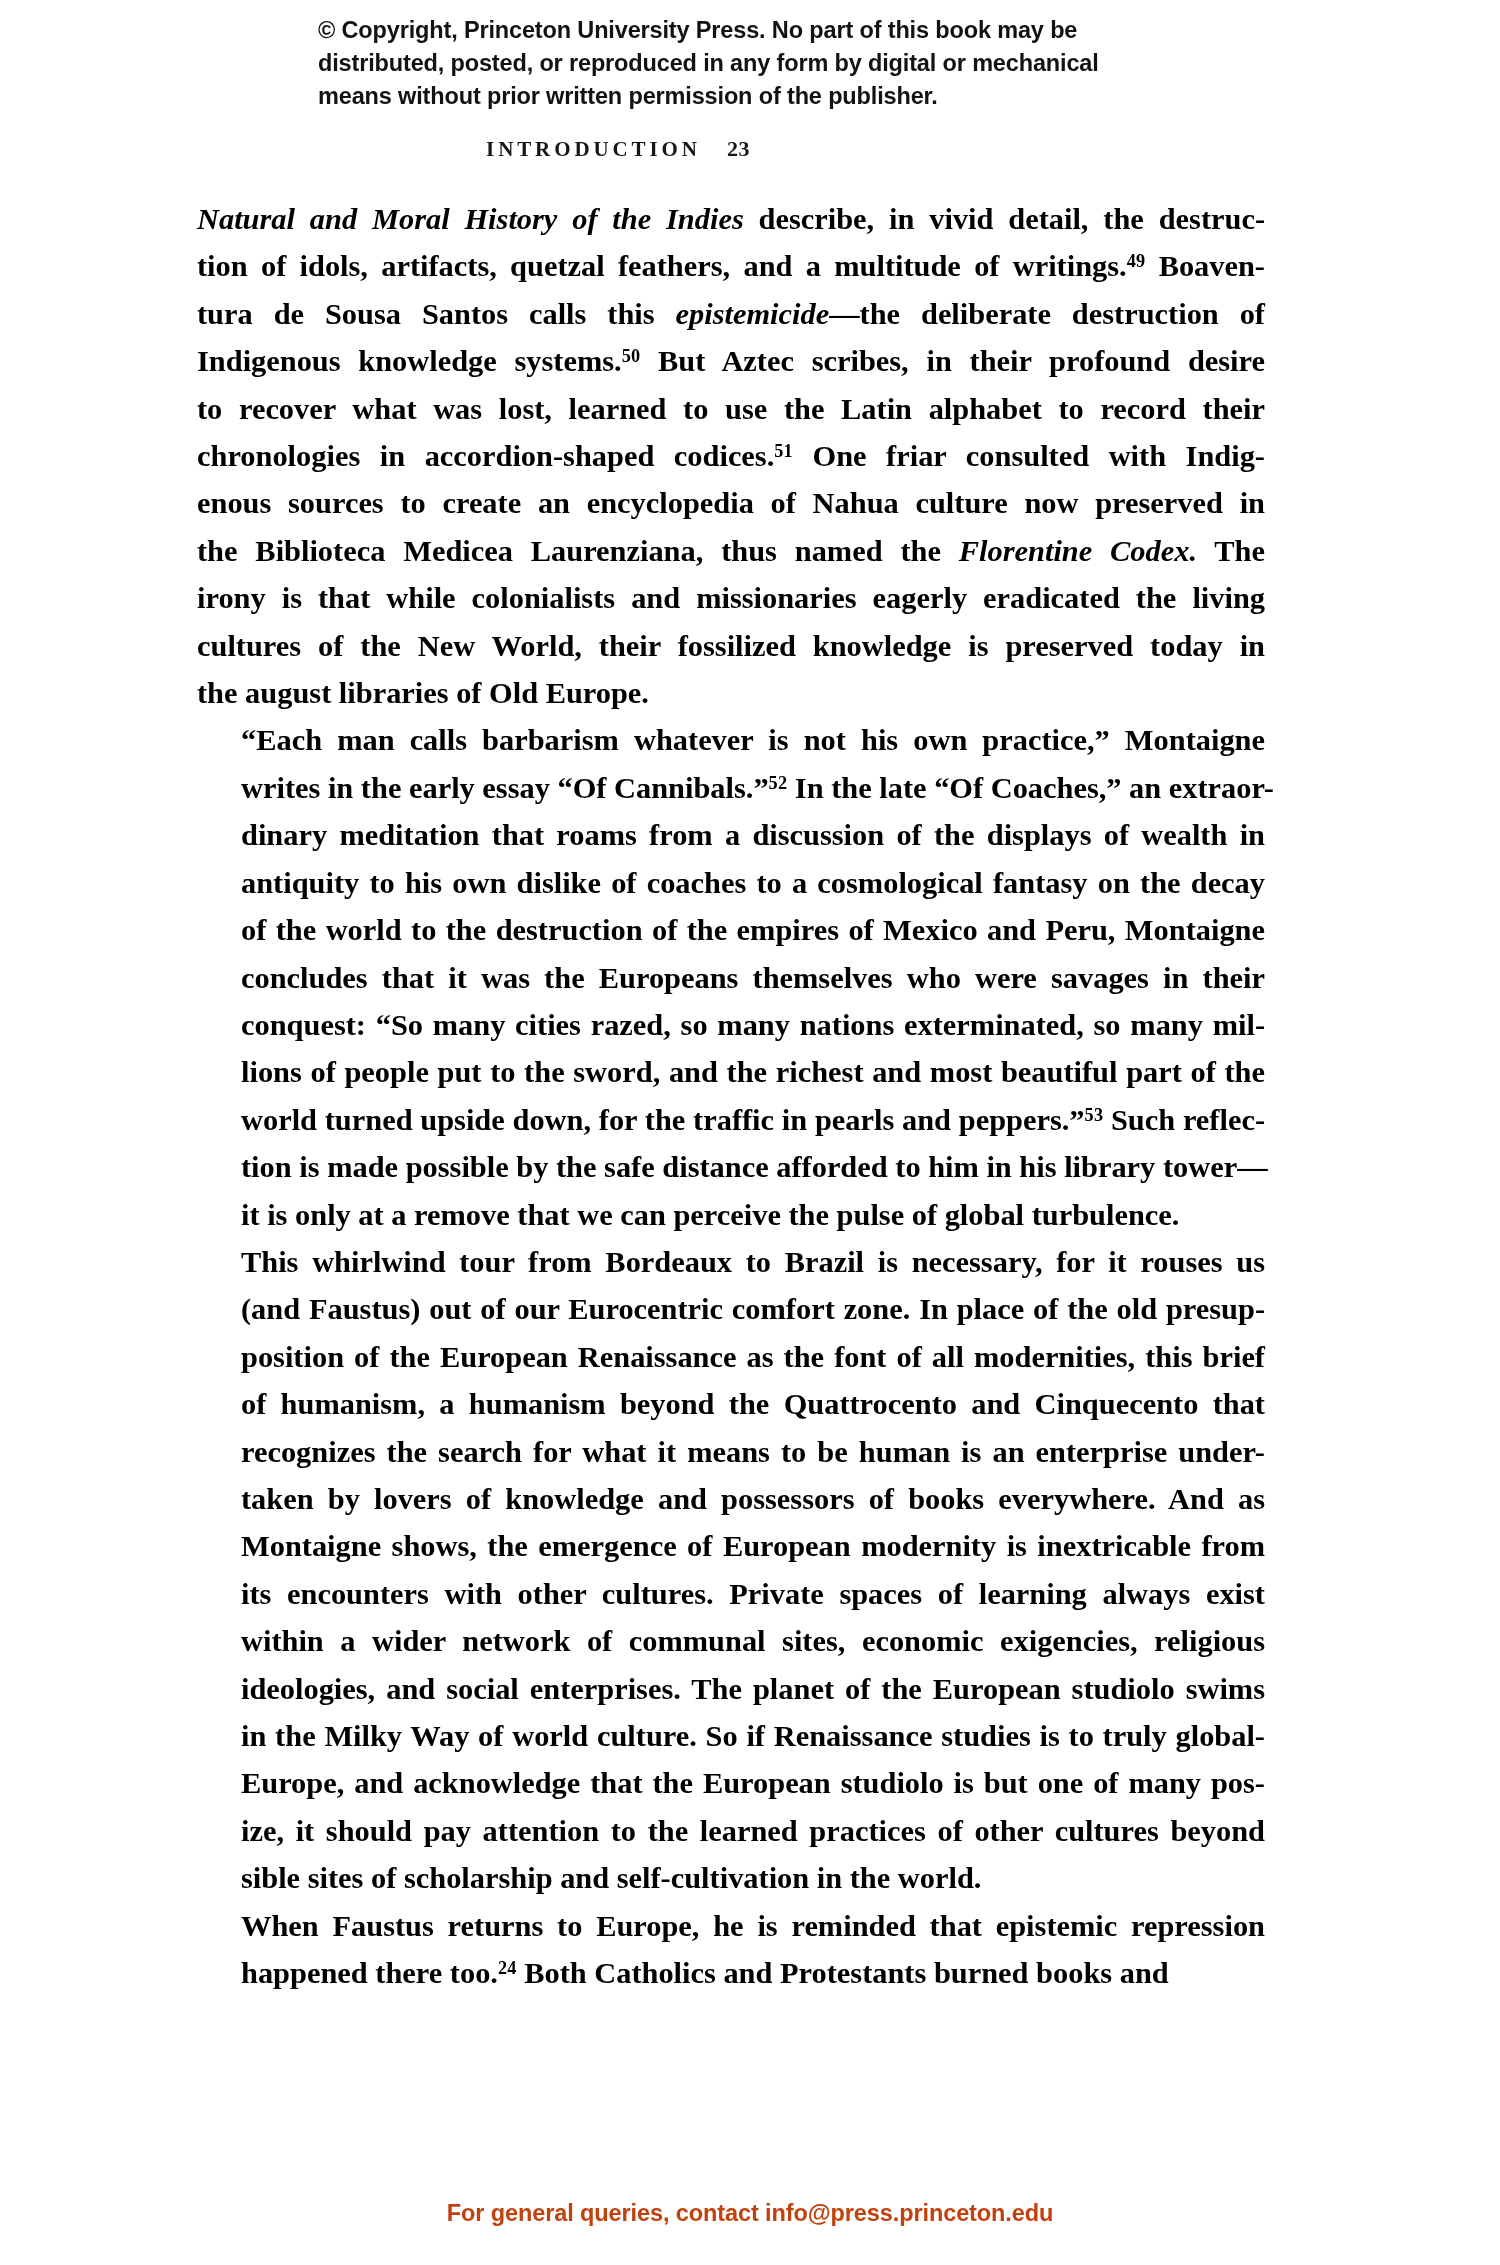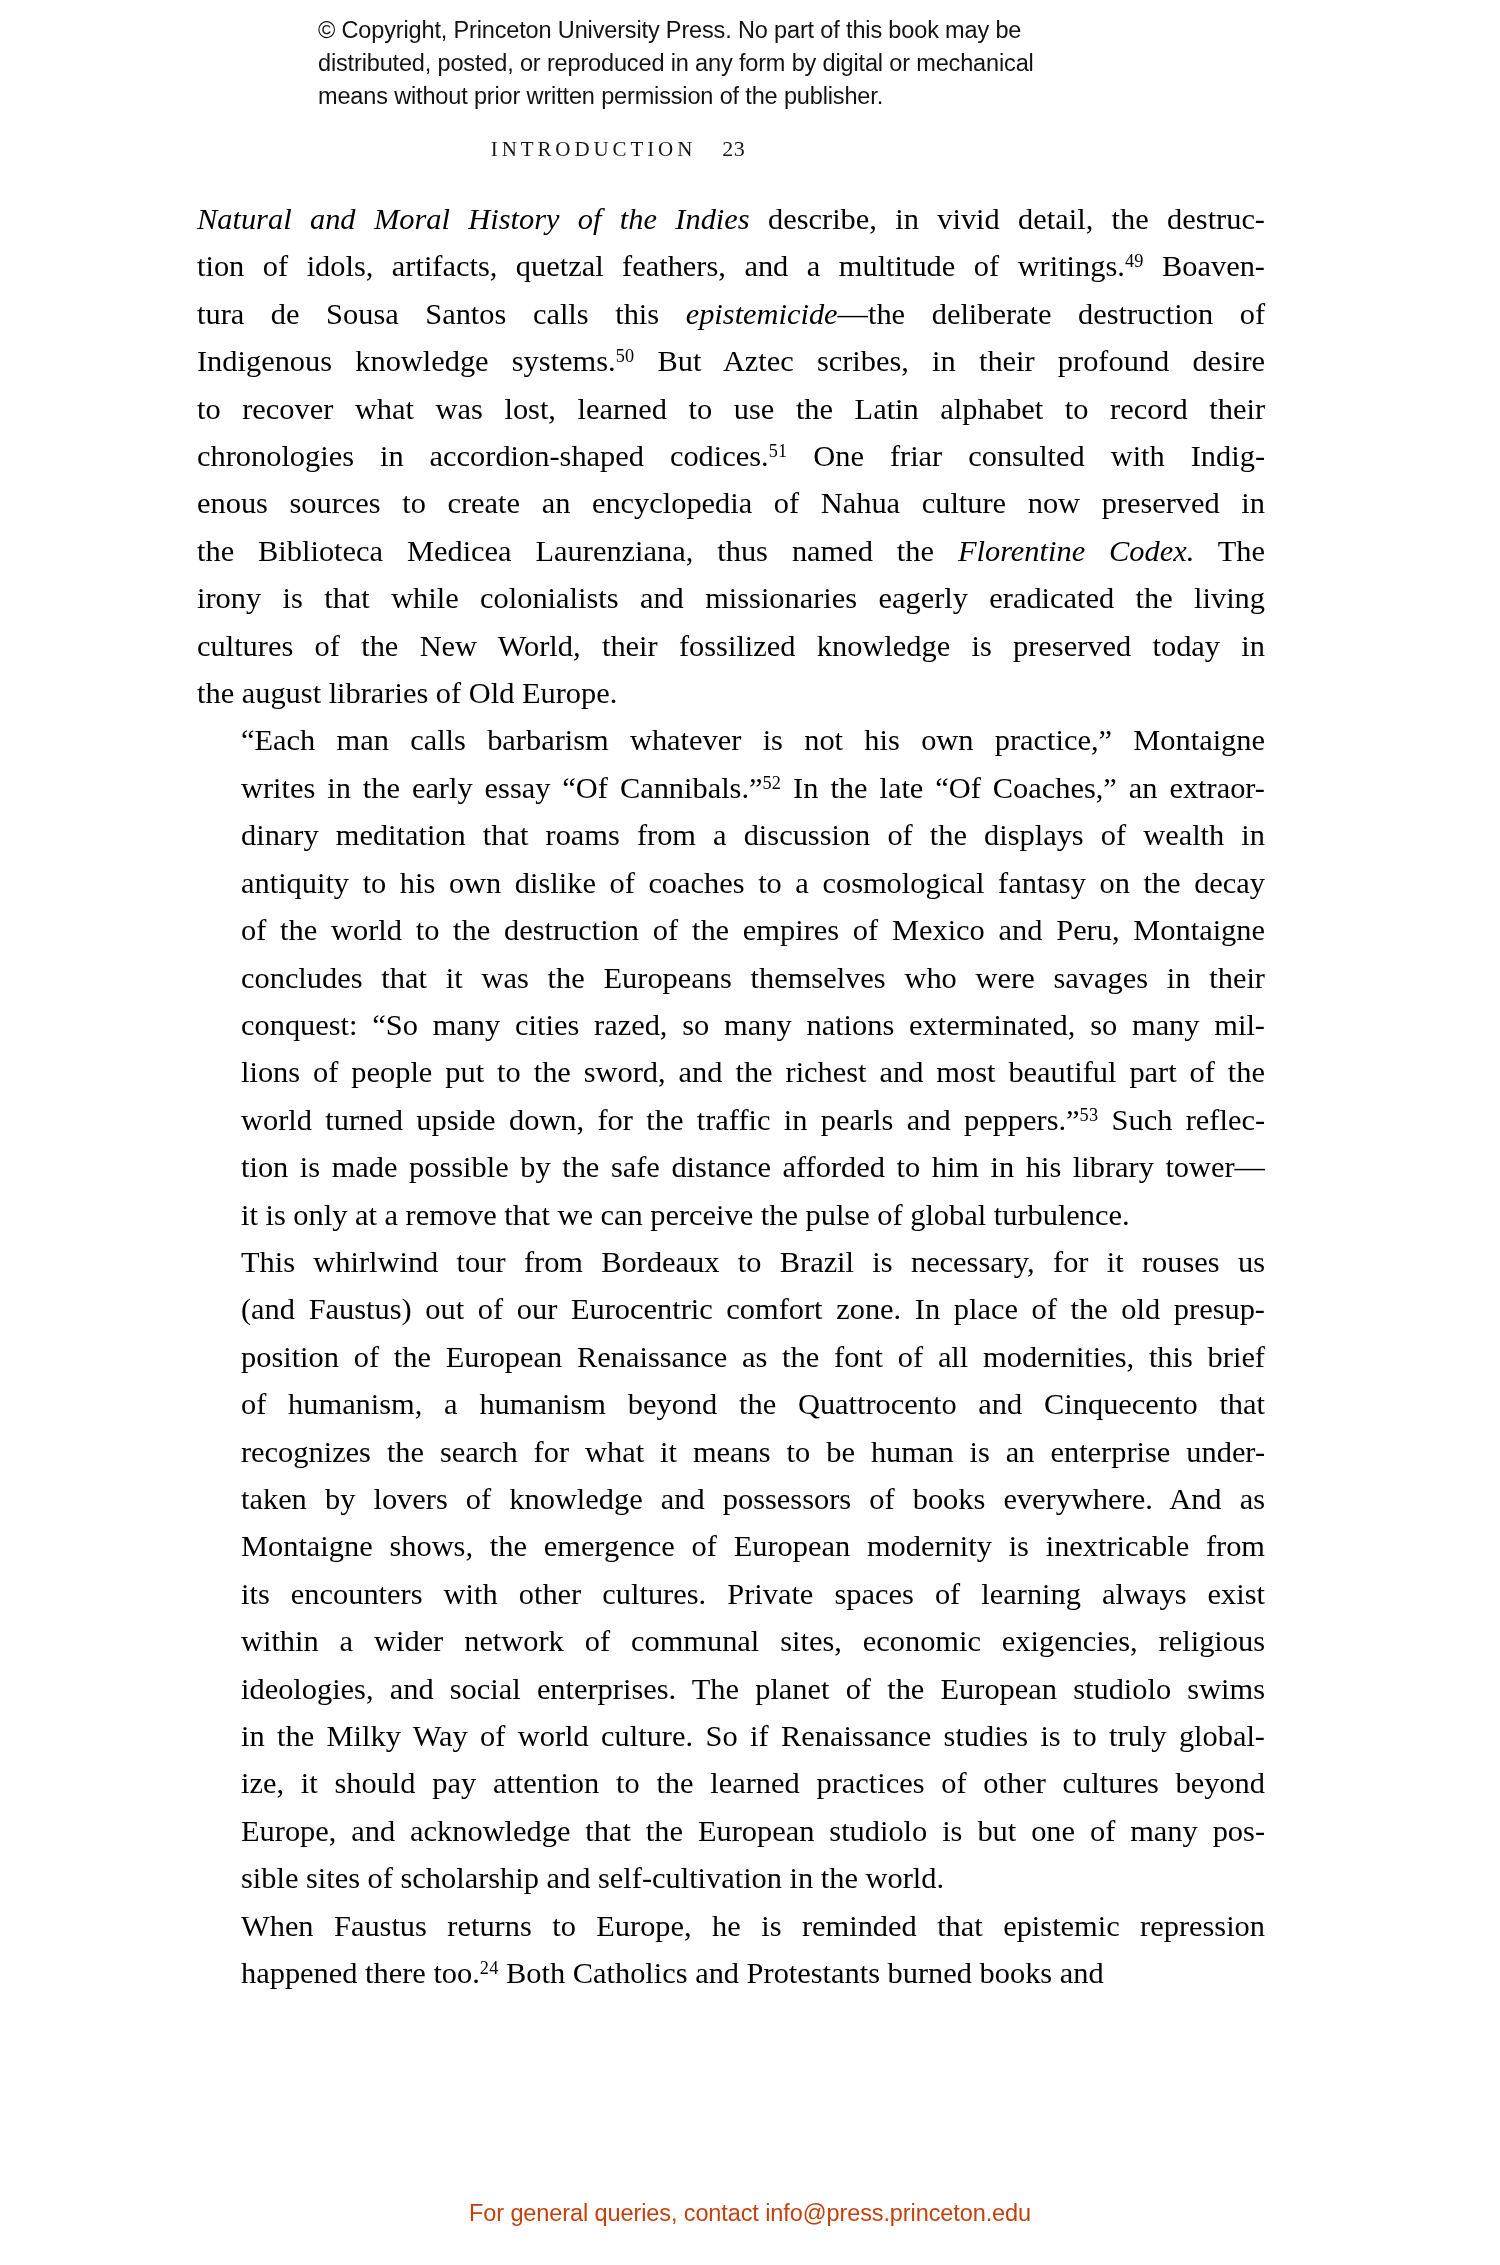--- a/index.html
+++ b/index.html
@@ -7,20 +7,21 @@
     padding: 0;
     background: #ffffff;
   }
   .page {
     position: relative;
     width: 1500px;
     height: 2265px;
     background: #ffffff;
     margin: 0 auto;
     overflow: hidden;
+    font-weight: bold;
   }
 
   
   .copyright-block {
     position: absolute;
     left: 318px;
     top: 14px;
     width: 860px;
     font-family: "Liberation Sans", sans-serif;
     font-size: 23.5px;
@@ -158,22 +159,22 @@
         <span class="ln">(and Faustus) out of our Eurocentric comfort zone. In place of the old presup-</span>
         <span class="ln">position of the European Renaissance as the font of all modernities, this brief</span>
         <span class="ln">of humanism, a humanism beyond the Quattrocento and Cinquecento that</span>
         <span class="ln">recognizes the search for what it means to be human is an enterprise under-</span>
         <span class="ln">taken by lovers of knowledge and possessors of books everywhere. And as</span>
         <span class="ln">Montaigne shows, the emergence of European modernity is inextricable from</span>
         <span class="ln">its encounters with other cultures. Private spaces of learning always exist</span>
         <span class="ln">within a wider network of communal sites, economic exigencies, religious</span>
         <span class="ln">ideologies, and social enterprises. The planet of the European studiolo swims</span>
         <span class="ln">in the Milky Way of world culture. So if Renaissance studies is to truly global-</span>
+        <span class="ln">Europe, and acknowledge that the European studiolo is but one of many pos-</span>
         <span class="ln">ize, it should pay attention to the learned practices of other cultures beyond</span>
-        <span class="ln">Europe, and acknowledge that the European studiolo is but one of many pos-</span>
         <span class="ln last">sible sites of scholarship and self-cultivation in the world.</span>
       </p>
       <p class="indented">
         <span class="ln">When Faustus returns to Europe, he is reminded that epistemic repression</span>
         <span class="ln last">happened there too.<sup>24</sup> Both Catholics and Protestants burned books and</span>
       </p>
     </div>
 
   <div class="footer-note">For general queries, contact info@press.princeton.edu</div>
 

